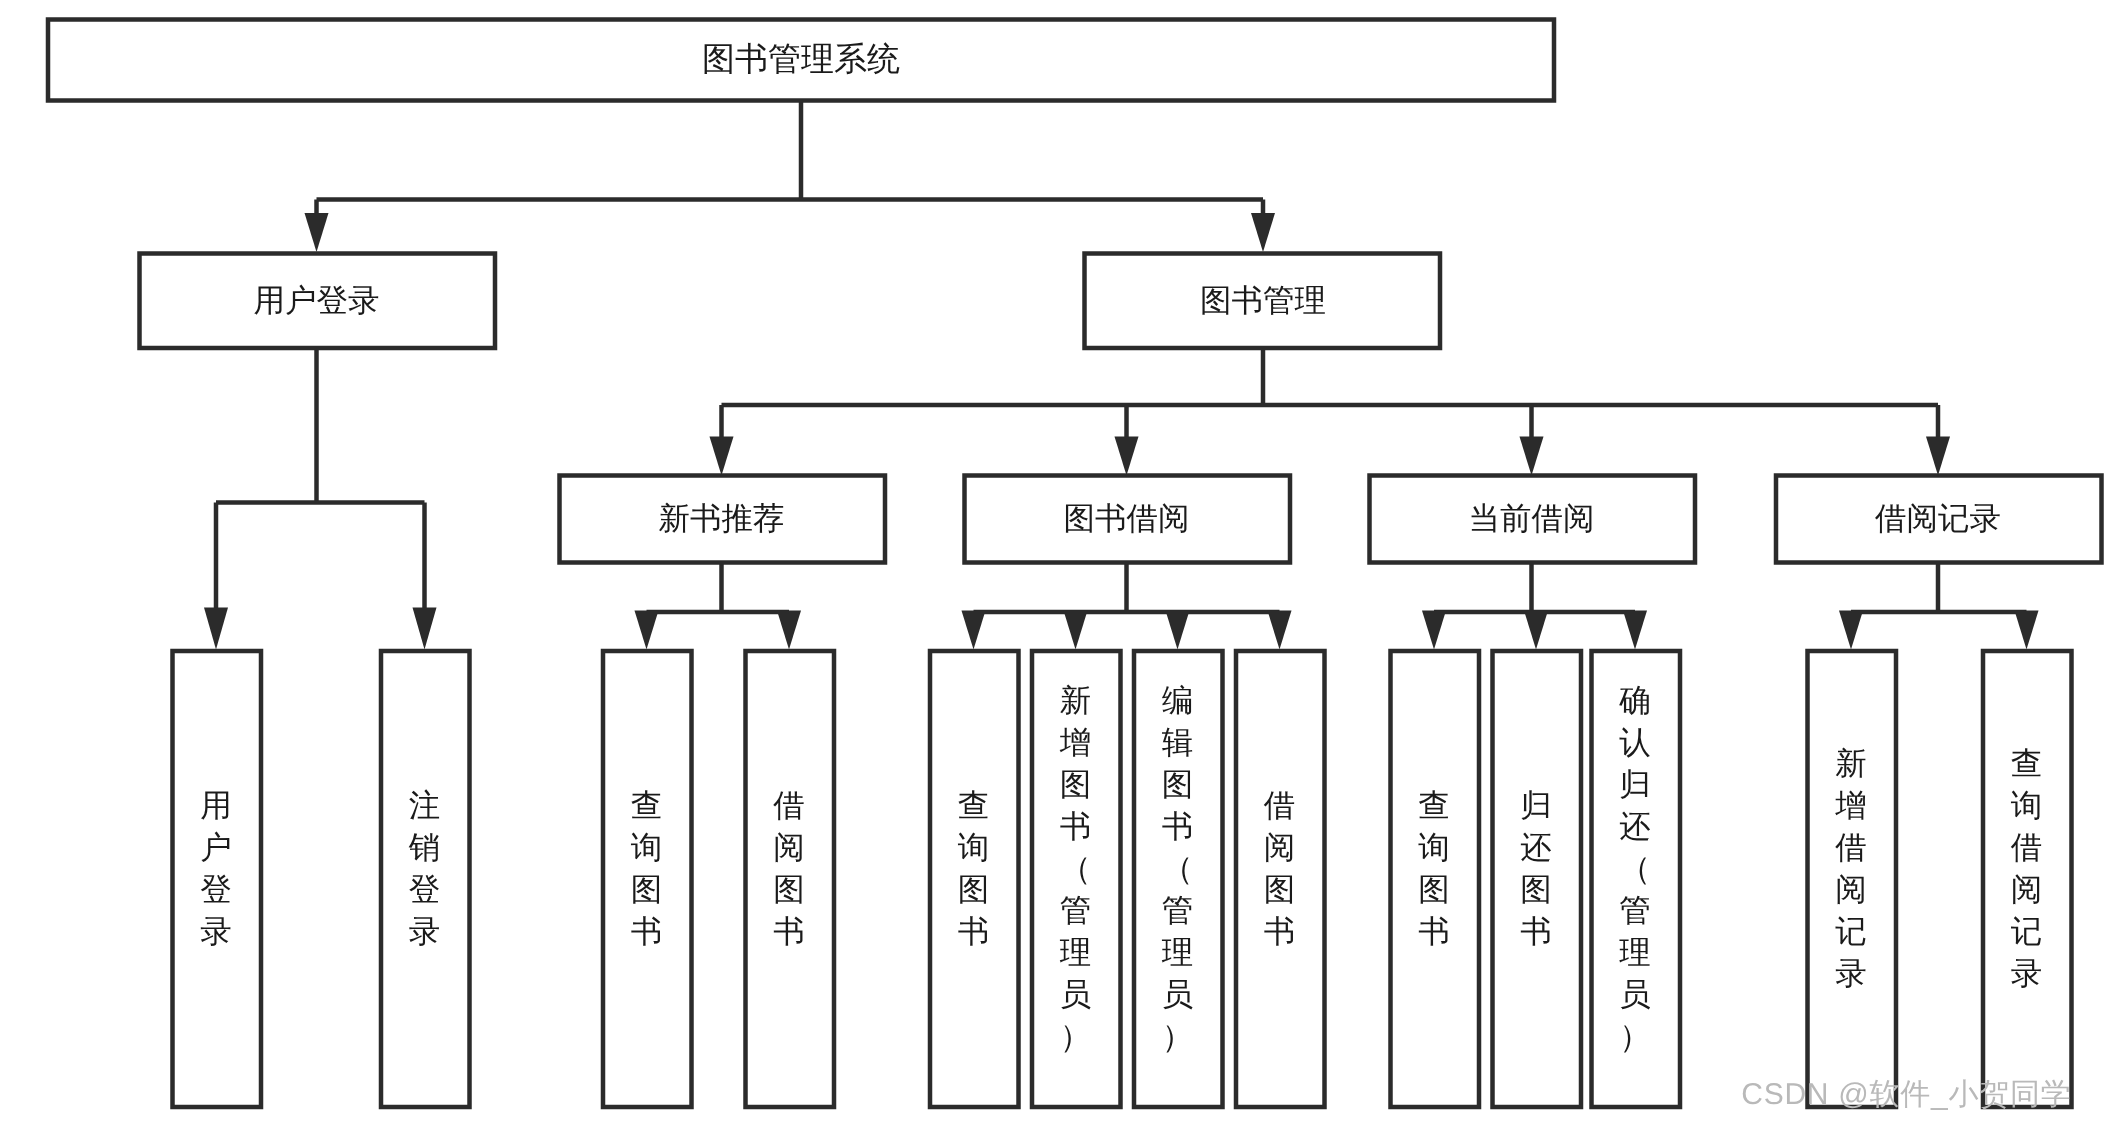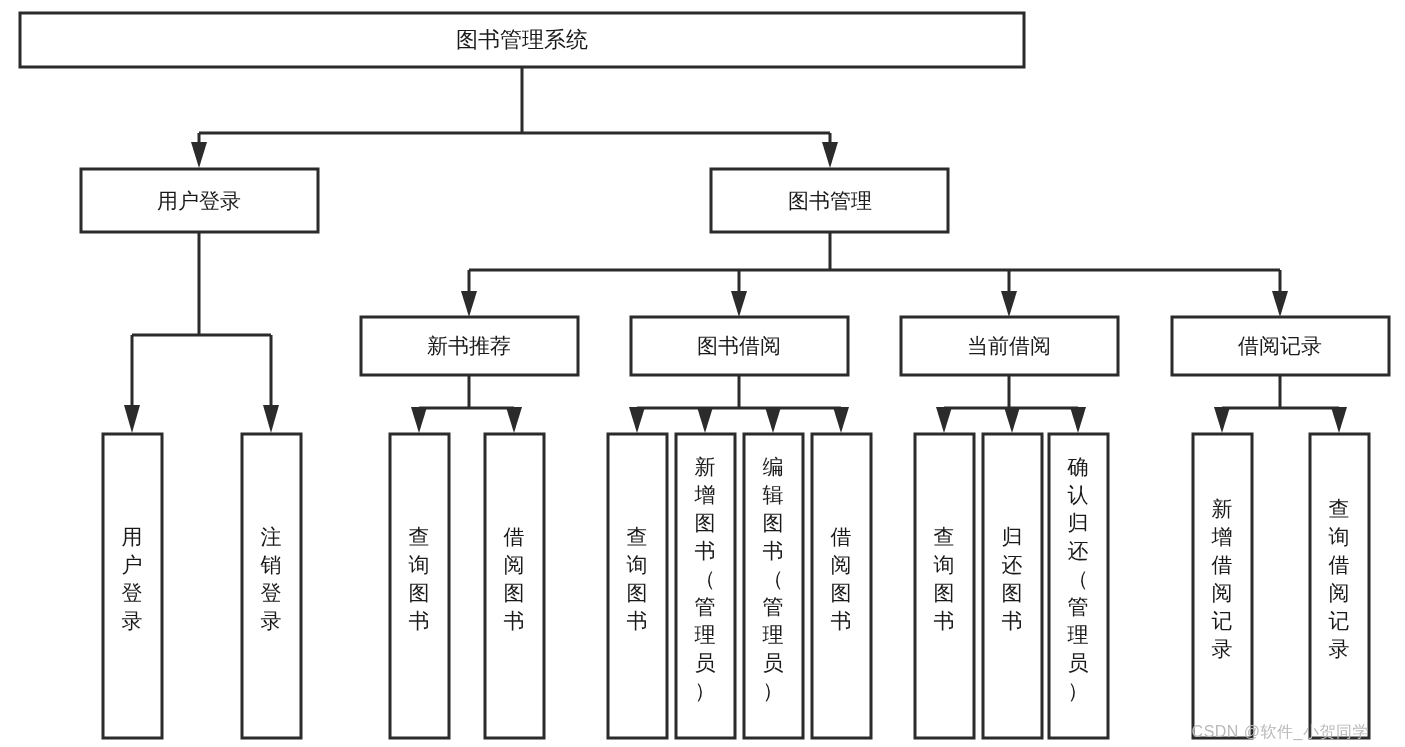--- a/index.html
+++ b/index.html
@@ -9,21 +9,21 @@
   }
   body {
     width: 1405px;
     height: 747px;
     font-family: "Liberation Sans", "DejaVu Sans", sans-serif;
     overflow: hidden;
     position: relative;
   }
   #diagram-root {
     position: absolute;
-    left: 0; top: 0;
+    left: 12px; top: 0;
     width: 1377px;
     height: 747px;
   }
   svg.flow {
     display: block;
     width: 1405px;
     height: 747px;
   }
   .node-rect {
     fill: #ffffff;
@@ -56,21 +56,21 @@
   }
   .arrow-head {
     fill: #2b2b2b;
     stroke: none;
   }
   .watermark {
     position: absolute;
     right: 8px;
     bottom: 4px;
     font-family: "Liberation Sans", "DejaVu Sans", sans-serif;
-    font-size: 16px;
+    font-size: 20px;
     color: #b9b9b9;
     letter-spacing: 0.5px;
     white-space: nowrap;
     user-select: none;
   }
 </style>
 </head>
 <body>
 
 <div id="diagram-root">

